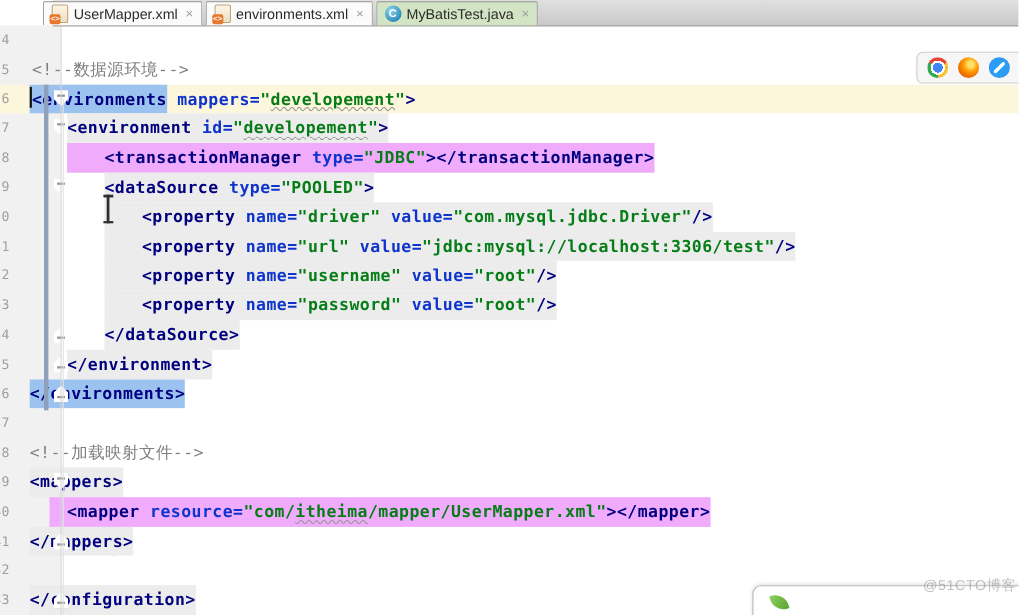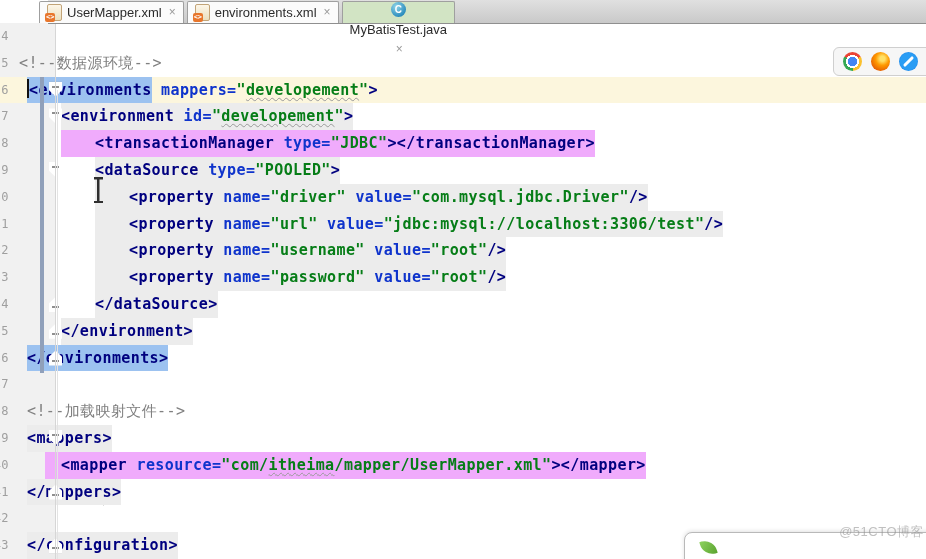--- a/index.html
+++ b/index.html
@@ -14,21 +14,21 @@
     border-bottom:1px solid #8f8f8f;
     display:flex;align-items:center;z-index:4;margin-left:48px;
   }
   .tab{
     display:flex;align-items:center;gap:5px;height:21px;padding:0 7px;
     background:#fbfbfb;border:1px solid #9f9f9f;border-bottom:none;
     margin-right:3px;font-size:13px;color:#2b2b2b;white-space:nowrap;
     border-radius:2px 2px 0 0;
   }
   .tab.clipped{margin-left:-9px;}
-  .tab.test{background:#d2e4c4;flex-direction:column;}
+  .tab.test{background:#d2e4c4;}
   .tab .close{color:#9a9a9a;font-size:12px;margin-left:2px;}
   .icon-xml{
     position:relative;display:inline-block;width:13px;height:15px;
     background:linear-gradient(#fdf6e8,#eadfbf);border:1px solid #c2a478;border-radius:2px;
   }
   .icon-xml::after{
     content:"<>";position:absolute;left:-3px;bottom:-2px;background:#e8762c;color:#fff;
     font-size:7px;line-height:9px;font-weight:bold;padding:0 1px;border-radius:2px;
     font-family:"DejaVu Sans Mono",monospace;
   }
@@ -155,21 +155,21 @@
   <div class="guide g1"></div>
   <div class="guide g2"></div>
   <div class="guide g3"></div>
   <div class="lines" id="lines">
       <div class="line">
         <div class="num">24</div>
         <div class="code" style="padding-left: 27px;"></div>
       </div>
       <div class="line">
         <div class="num">25</div>
-        <div class="code" style="padding-left: 19px;"><span class="tok-comment">&lt;!--数据源环境--&gt;</span></div>
+        <div class="code" style="padding-left: 29px;"><span class="tok-comment">&lt;!--数据源环境--&gt;</span></div>
       </div>
       <div class="line current">
         <div class="num">26</div>
         <div class="fold open"></div>
         <div class="code" style="padding-left: 27px;"><span class="tok-tag hlbox box-blue"><span class="caret"></span>&lt;environments</span><span class="tok-plain"> </span><span class="tok-attr">mappers=</span><span class="tok-val">"</span><span class="tok-val squiggle">developement</span><span class="tok-val">"</span><span class="tok-tag">&gt;</span></div>
       </div>
       <div class="line">
         <div class="num">27</div>
         <div class="fold open"></div>
         <div class="code" style="padding-left: 61px;"><span class="box box-gray"><span class="tok-tag">&lt;environment</span><span class="tok-plain"> </span><span class="tok-attr">id=</span><span class="tok-val">"</span><span class="tok-val squiggle">developement</span><span class="tok-val">"</span><span class="tok-tag">&gt;</span></span></div>

